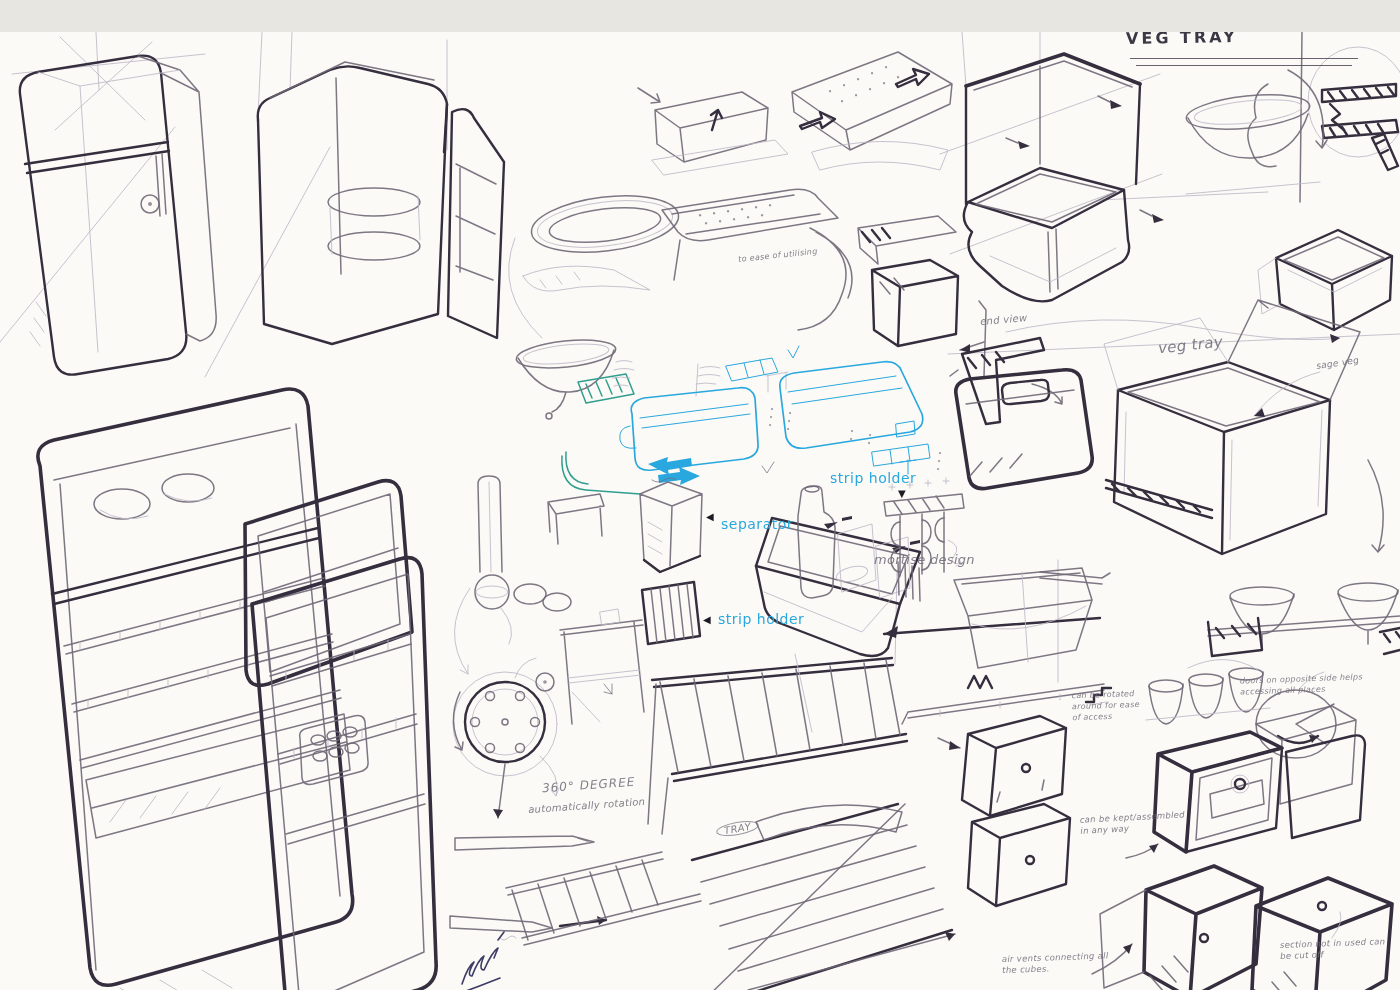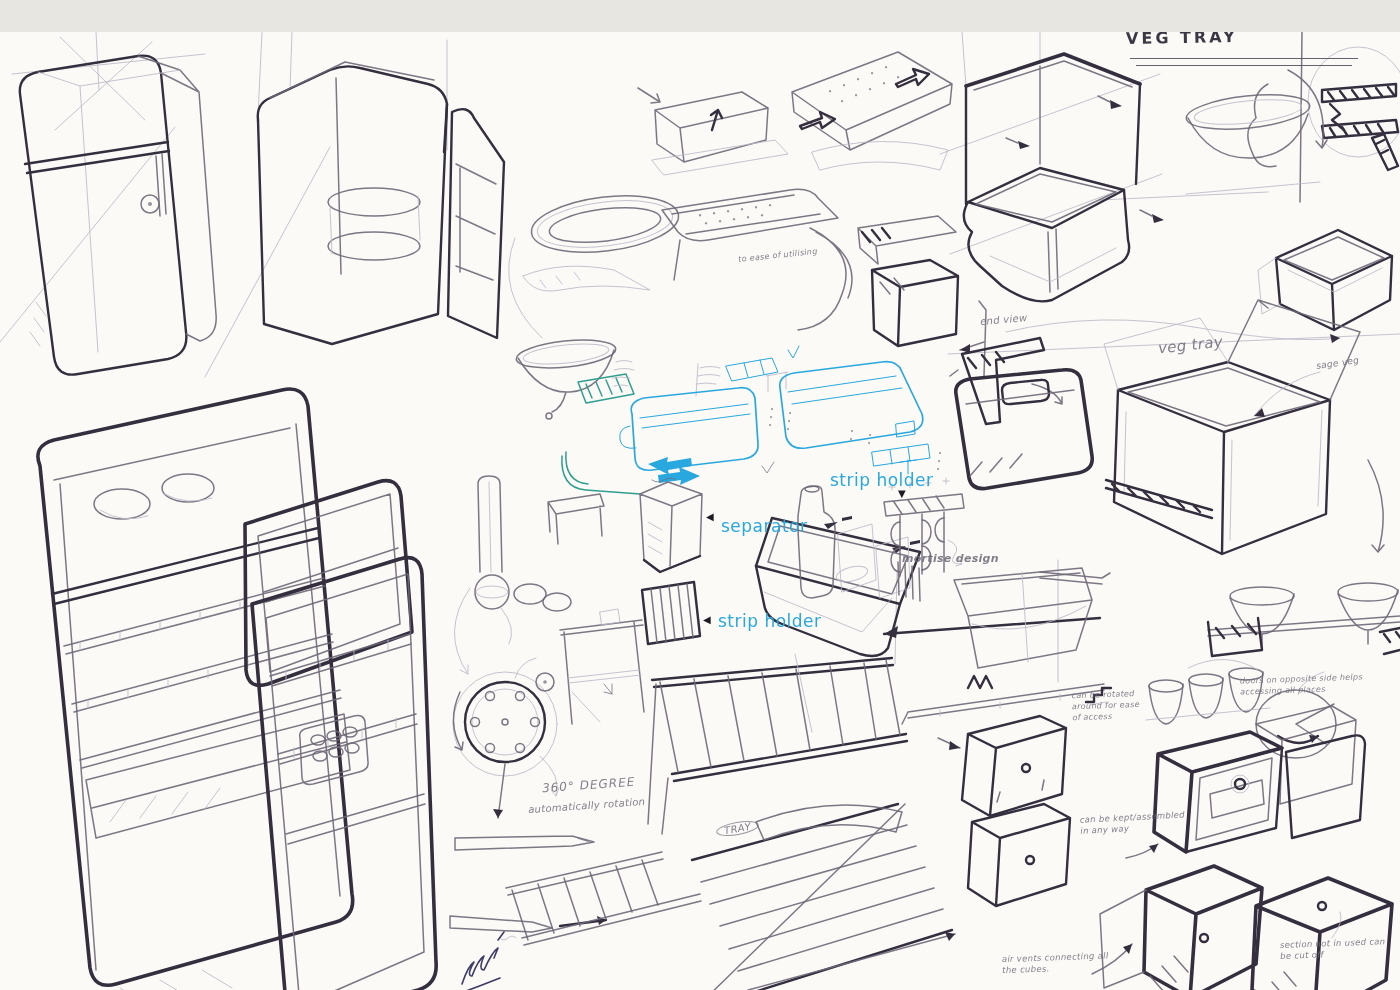--- a/index.html
+++ b/index.html
@@ -13,21 +13,21 @@
   .c-hv{stroke:var(--pencil-dark);stroke-width:3.6;}
   .c-th{stroke:var(--pencil);stroke-width:.9;opacity:.8;}
   .c-bl{stroke:var(--ink-blue);stroke-width:1.7;}
   .c-blth{stroke:var(--ink-blue);stroke-width:1;}
   .c-tl{stroke:var(--ink-teal);stroke-width:1.5;}
   .f-dk{fill:var(--pencil-dark);stroke:none;}
   .f-bl{fill:var(--ink-blue);stroke:none;}
   .f-dot{fill:var(--pencil);stroke:none;opacity:.7;}
   .ann{position:absolute;color:#6f6a78;}
   .hand{font-style:italic;letter-spacing:.3px;opacity:.85;}
-  .blue-label{color:var(--ink-blue);font-size:17px;font-weight:500;letter-spacing:.5px;}
+  .blue-label{color:var(--ink-blue);font-size:14px;font-weight:500;letter-spacing:.5px;}
   .ptr{color:#1c1a22;font-style:normal;font-size:10px;}
   .title{color:#3c3744;font-size:16px;font-weight:bold;letter-spacing:3px;}
   .uline{position:absolute;border-top:1.6px solid #55505e;height:0;opacity:.9;}
   .oval{border:1px solid rgba(110,104,120,.8);border-radius:50%;padding:0 7px;}
 </style>
 </head>
 <body>
 
 <div class="sheet" style="background: rgb(251, 250, 246); margin-top: 32px;">
 <svg width="1400" height="990" viewBox="0 0 1400 990">
@@ -420,21 +420,21 @@
   <div class="ann ptr" style="left:706px;top:479px;">◀</div>
   <div class="ann blue-label" style="left:721px;top:484px;">separator</div>
 
   <div class="ann ptr" style="left:703px;top:582px;">◀</div>
   <div class="ann blue-label" style="left:718px;top:579px;">strip holder</div>
 
   <div class="ann hand" style="left:738px;top:218px;width:95px;font-size:8px;transform:rotate(-6deg);">to ease of utilising</div>
   <div class="ann hand" style="left:980px;top:282px;font-size:10px;transform:rotate(-5deg);">end view</div>
   <div class="ann hand" style="left:1158px;top:304px;font-size:15px;transform:rotate(-6deg);">veg tray</div>
   <div class="ann hand" style="left:1316px;top:326px;font-size:9px;transform:rotate(-8deg);">sage veg</div>
-  <div class="ann hand" style="left:902px;top:520px;font-size:11px;font-weight:bold;">mortise design</div>
+  <div class="ann hand" style="left:874px;top:520px;font-size:13px;">mortise design</div>
 
   <div class="ann hand" style="left:542px;top:746px;font-size:12px;letter-spacing:1px;transform:rotate(-4deg);">360° DEGREE</div>
   <div class="ann hand" style="left:528px;top:768px;font-size:10px;transform:rotate(-4deg);">automatically rotation</div>
 
   <div class="ann hand oval" style="left:716px;top:790px;font-size:10px;transform:rotate(-10deg);">TRAY</div>
 
   <div class="ann hand" style="left:1072px;top:658px;width:72px;font-size:8px;line-height:1.35;transform:rotate(-2deg);">can be rotated around for ease of access</div>
   <div class="ann hand" style="left:1240px;top:642px;width:150px;font-size:8px;line-height:1.35;transform:rotate(-2deg);">doors on opposite side helps accessing all places</div>
   <div class="ann hand" style="left:1080px;top:780px;width:110px;font-size:8.5px;line-height:1.35;transform:rotate(-3deg);">can be kept/assembled in any way</div>
   <div class="ann hand" style="left:1002px;top:920px;width:120px;font-size:8.5px;line-height:1.35;transform:rotate(-2deg);">air vents connecting all the cubes.</div>

